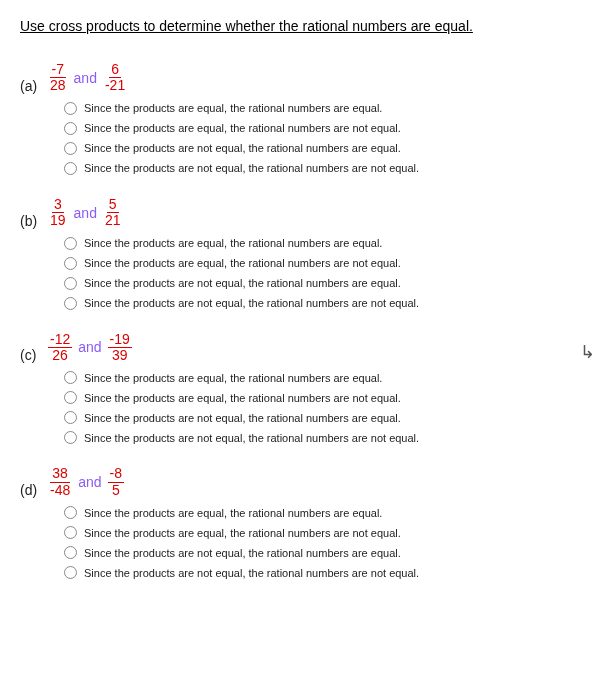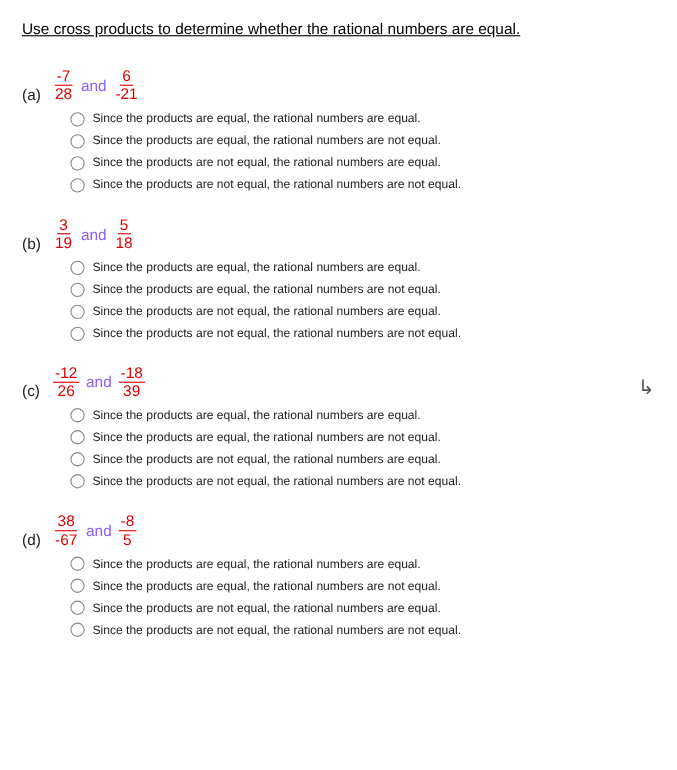--- a/index.html
+++ b/index.html
@@ -120,21 +120,21 @@
     <div class="question-block">
       <div class="question-label">
         <span class="part-letter">(b)</span>
         <span class="fraction">
           <span class="numerator">3</span>
           <span class="denominator">19</span>
         </span>
         <span class="and-word">and</span>
         <span class="fraction">
           <span class="numerator">5</span>
-          <span class="denominator">18</span>
+          <span class="denominator">21</span>
         </span>
       </div>
       <div class="options">
         <div class="option-row">
           <span class="radio-circle"></span>
           <span class="option-text">Since the products are equal, the rational numbers are equal.</span>
         </div>
         <div class="option-row">
           <span class="radio-circle"></span>
           <span class="option-text">Since the products are equal, the rational numbers are not equal.</span>
@@ -151,21 +151,21 @@
     </div>
     <div class="question-block">
       <div class="question-label">
         <span class="part-letter">(c)</span>
         <span class="fraction">
           <span class="numerator">-12</span>
           <span class="denominator">26</span>
         </span>
         <span class="and-word">and</span>
         <span class="fraction">
-          <span class="numerator">-18</span>
+          <span class="numerator">-19</span>
           <span class="denominator">39</span>
         </span>
         <span style="margin-left: auto; font-size: 18px; color: rgb(85, 85, 85);">↳</span>
       </div>
       <div class="options">
         <div class="option-row">
           <span class="radio-circle"></span>
           <span class="option-text">Since the products are equal, the rational numbers are equal.</span>
         </div>
         <div class="option-row">
@@ -180,21 +180,21 @@
           <span class="radio-circle"></span>
           <span class="option-text">Since the products are not equal, the rational numbers are not equal.</span>
         </div>
       </div>
     </div>
     <div class="question-block">
       <div class="question-label">
         <span class="part-letter">(d)</span>
         <span class="fraction">
           <span class="numerator">38</span>
-          <span class="denominator">-67</span>
+          <span class="denominator">-48</span>
         </span>
         <span class="and-word">and</span>
         <span class="fraction">
           <span class="numerator">-8</span>
           <span class="denominator">5</span>
         </span>
       </div>
       <div class="options">
         <div class="option-row">
           <span class="radio-circle"></span>

